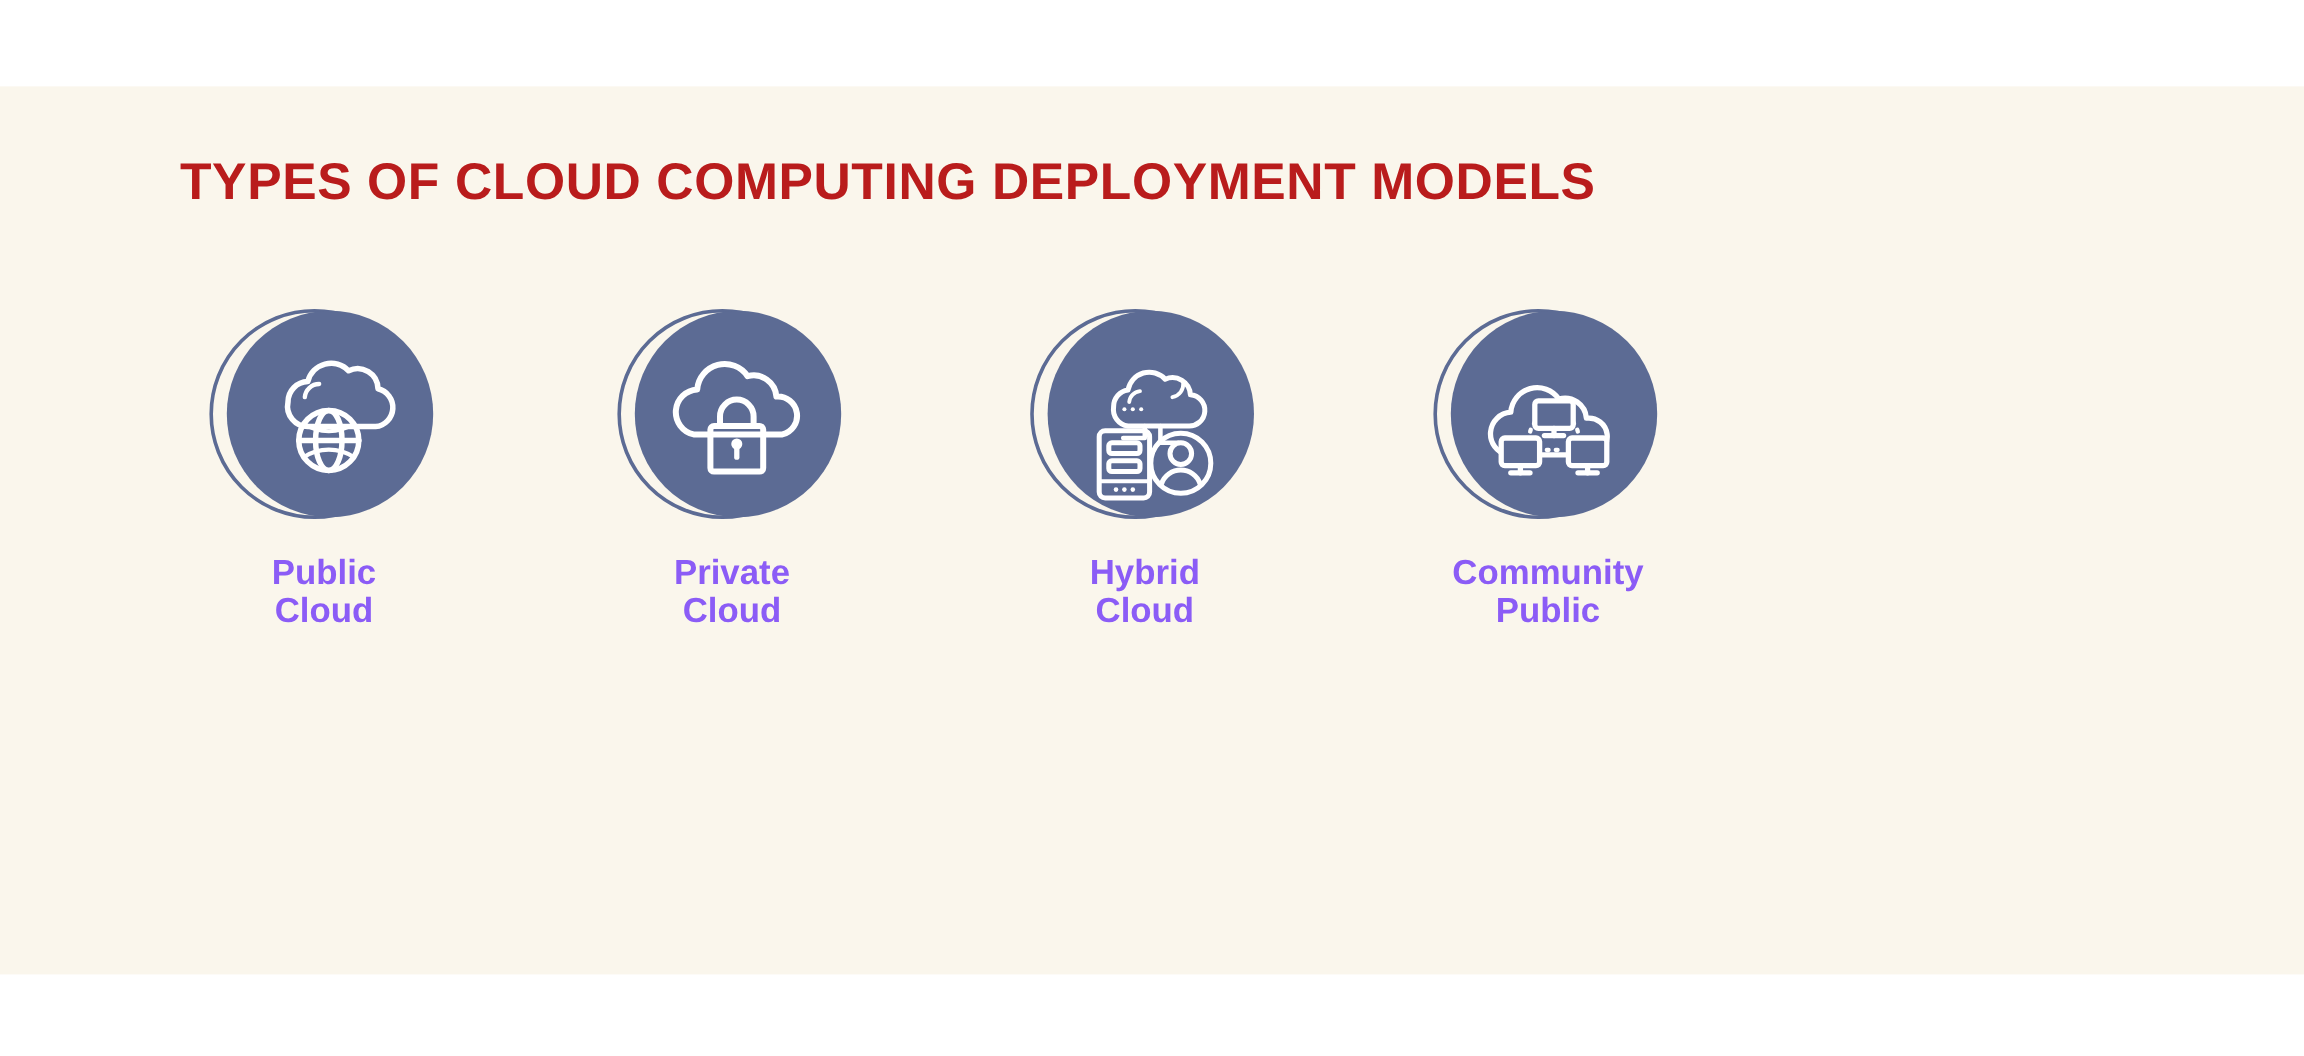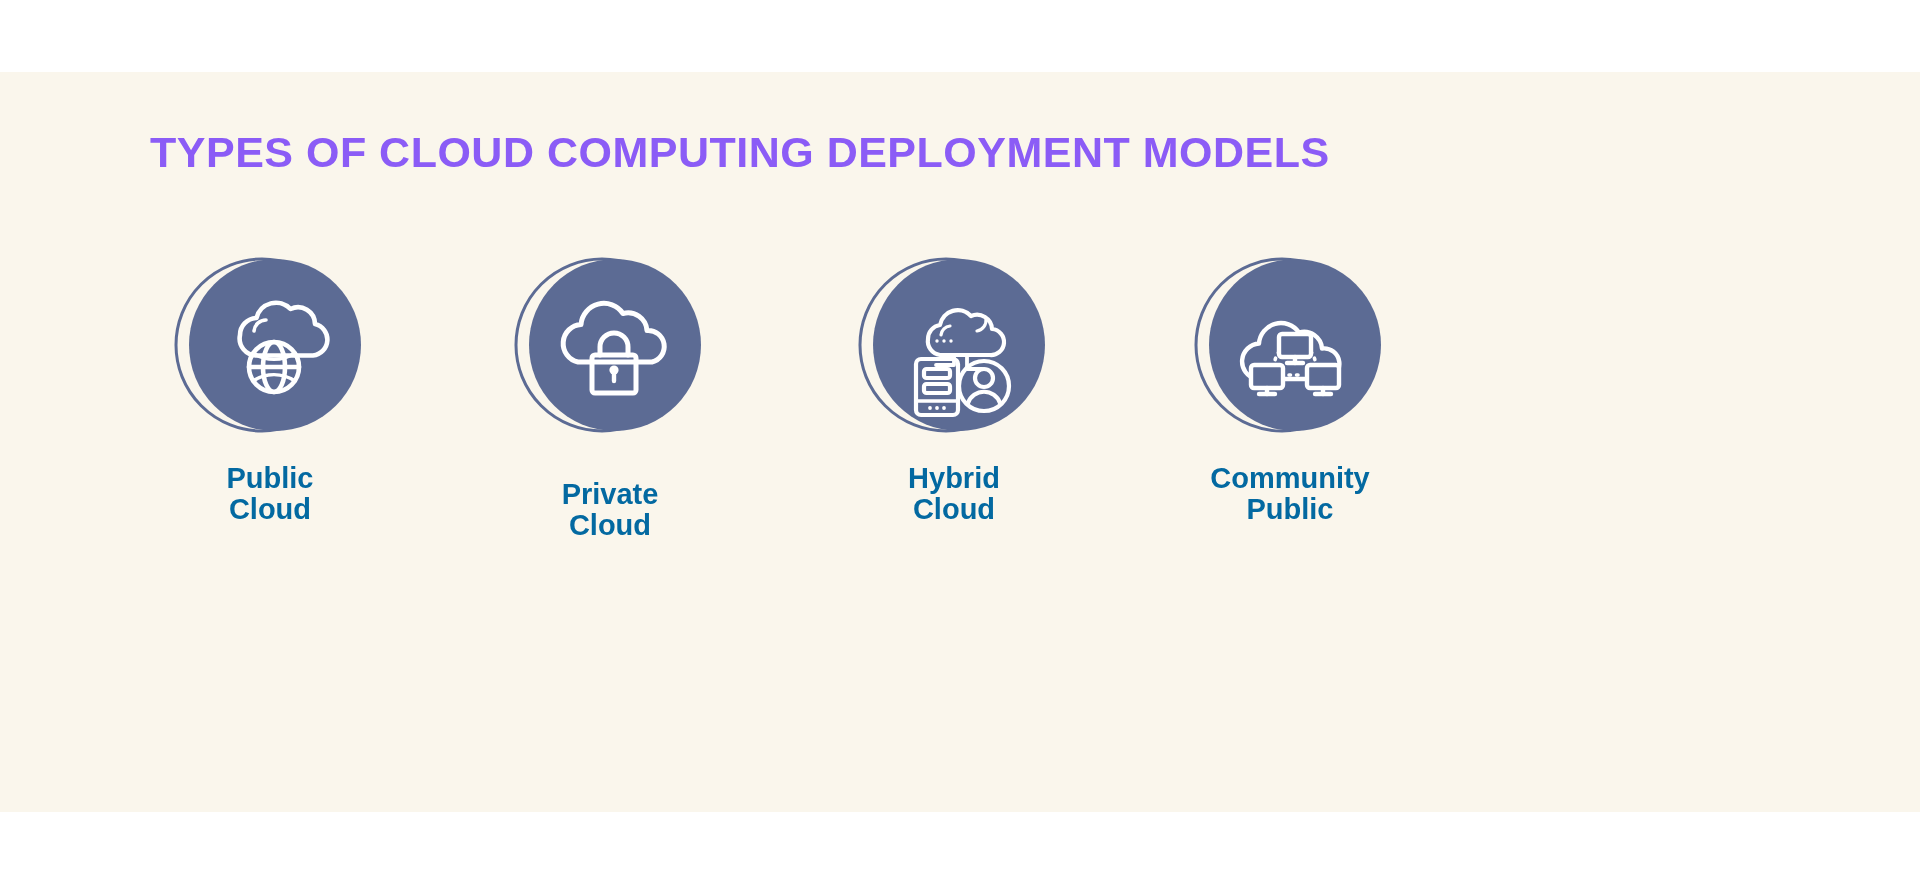--- a/index.html
+++ b/index.html
@@ -12,41 +12,41 @@
   #stage { position:relative; width:1920px; height:880px; background:#ffffff; }
 
   #panel {
     position:absolute; left:0; top:72px; width:1920px; height:740px;
     background:#faf6ec;
   }
 
   #title {
     position:absolute; left:150px; top:128px;
     font-size:43px; font-weight:700; letter-spacing:0.5px;
-    color:#8b5cf6; white-space:nowrap;
+    color:#b91c1c; white-space:nowrap;
     text-transform:uppercase;
     font-family:"Liberation Sans", sans-serif;
   }
 
   .card {
     position:absolute; top:255px; width:300px;
     display:flex; flex-direction:column; align-items:center;
   }
   .card.c0 { left:120px; }
-  .card.c1 { left:460px;gap:16px; }
+  .card.c1 { left:460px; }
   .card.c2 { left:804px; }
   .card.c3 { left:1140px; }
 
   .badge { position:relative; width:200px; height:180px; }
   .badge svg { display:block; width:200px; height:180px; }
 
   .label {
     margin-top:28px;
     font-size:29px; font-weight:700; line-height:1.08;
-    color:#0369a1; text-align:center; white-space:pre-line;
+    color:#8b5cf6; text-align:center; white-space:pre-line;
     font-family:"Liberation Sans", sans-serif;
   }
 </style>
 </head>
 <body>
 
 <div id="stage">
 
   <div id="panel"></div>
 

